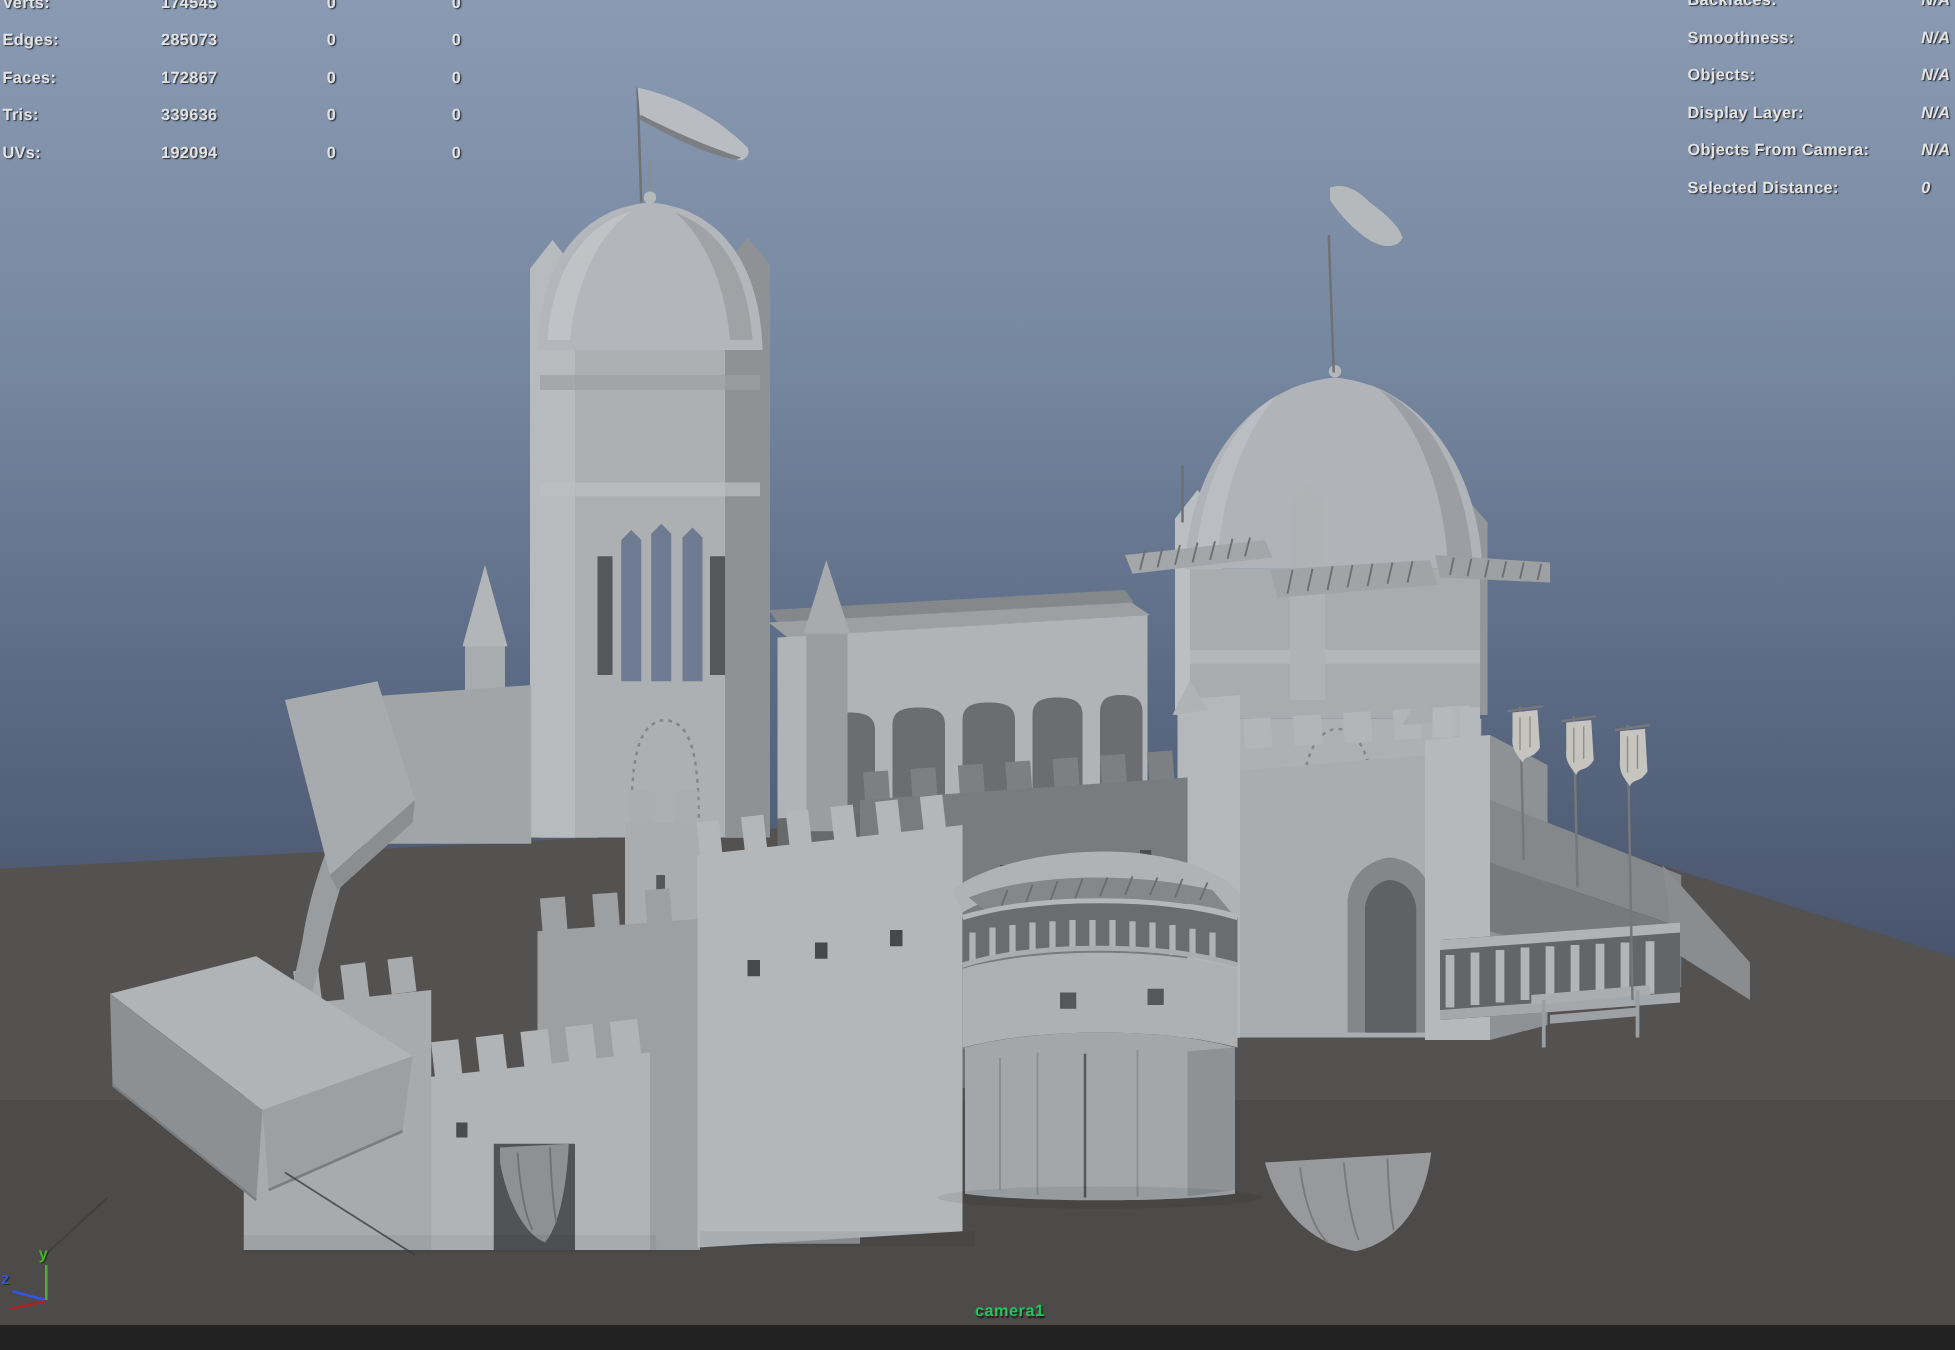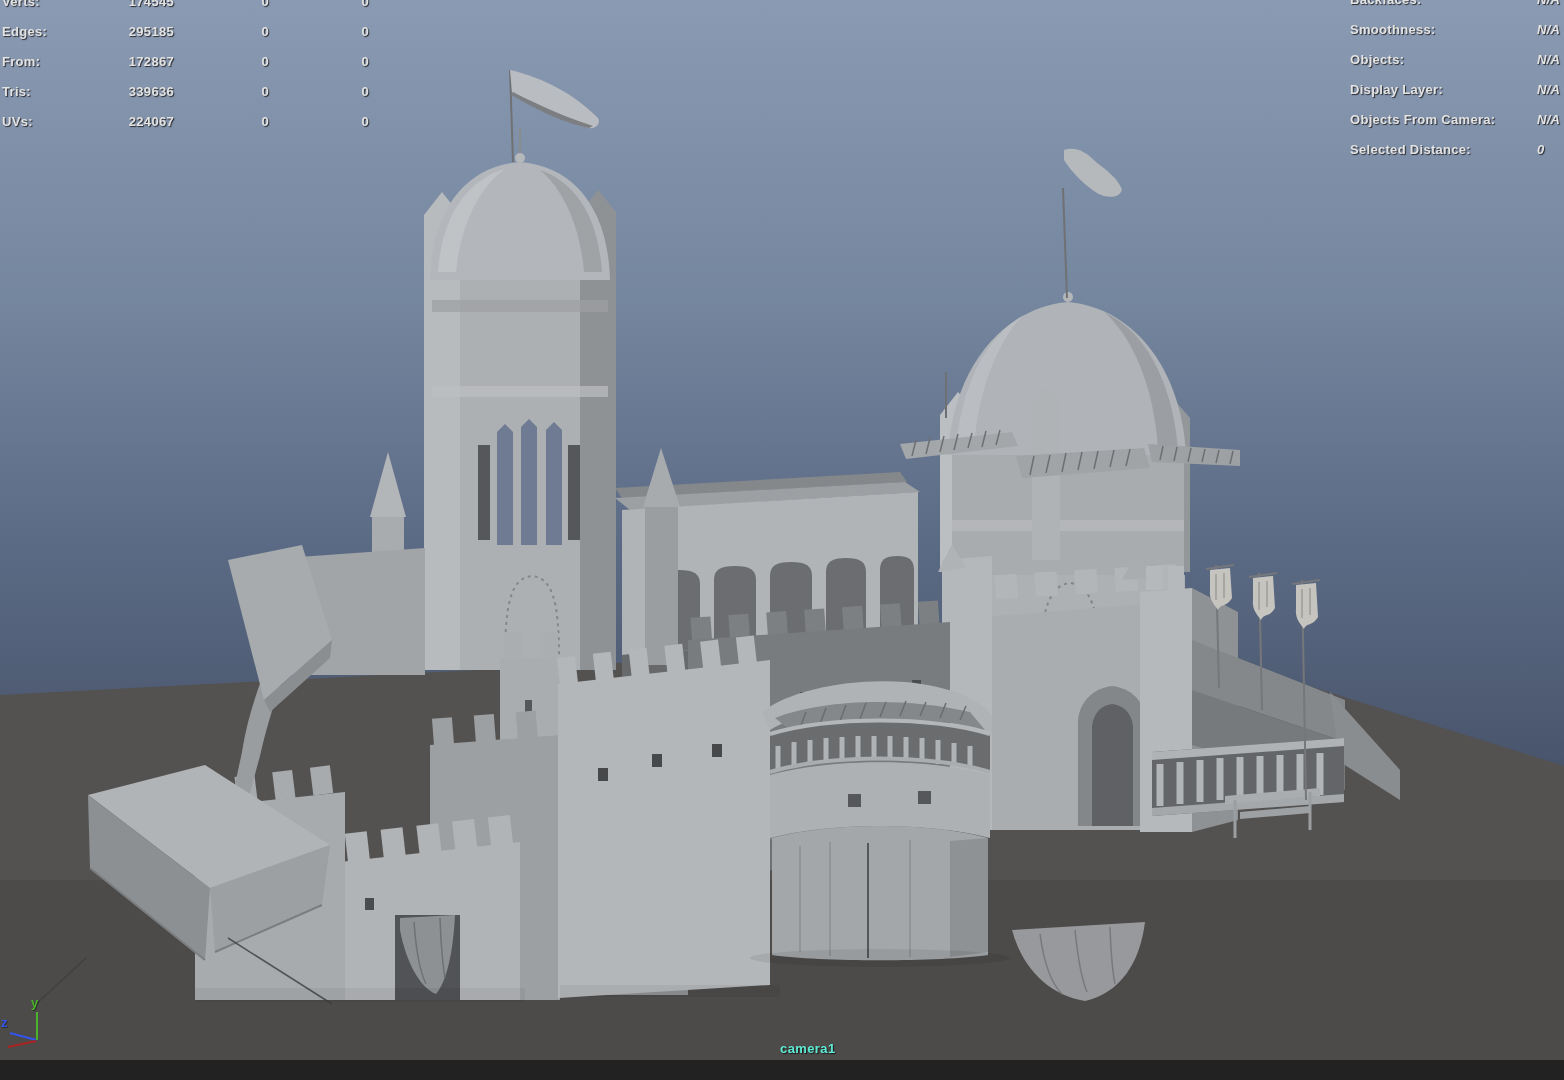--- a/index.html
+++ b/index.html
@@ -14,21 +14,21 @@
   .hud-rowR{position:absolute;left:0;width:240px;height:30px;}
   .lbl{position:absolute;left:0;top:7px;}
   .v1{position:absolute;left:80px;top:7px;width:92px;text-align:right;}
   .v2{position:absolute;left:220px;top:7px;width:47px;text-align:right;}
   .v3{position:absolute;left:320px;top:7px;width:47px;text-align:right;}
   .rlbl{position:absolute;left:17px;top:7px;}
   .rval{position:absolute;left:204px;top:7px;font-style:italic;}
   #hud-left{position:absolute;left:2px;top:-13px;width:420px;height:160px;}
   #hud-right{position:absolute;left:1333px;top:-15px;width:231px;height:180px;}
   #camera-label{position:absolute;left:780px;top:1041px;font-weight:bold;font-size:13px;
-                color:#5eead4;text-shadow:1px 1px 1px rgba(20,20,20,.9);letter-spacing:.4px;}
+                color:#22c55e;text-shadow:1px 1px 1px rgba(20,20,20,.9);letter-spacing:.4px;}
   #bottombar{position:absolute;left:0;top:1068px;width:1564px;height:12px;background:#383838;
              border-top:1px solid #2c2c2c;}
   #bottombar .hl{position:absolute;left:0;top:2px;width:100%;height:2px;background:#7e7e7e;}
   .axis-label{position:absolute;font-weight:bold;font-size:13px;text-shadow:1px 1px 0 rgba(0,0,0,.4);}
 </style>
 </head>
 <body>
 
 <div id="stage">
   <div id="sky"></div>
@@ -280,39 +280,39 @@
 
   <div id="hud-left">
     <div class="hud-row" style="top:0">
       <span class="hud-text lbl">Verts:</span>
       <span class="hud-text v1">174545</span>
       <span class="hud-text v2">0</span>
       <span class="hud-text v3">0</span>
     </div>
     <div class="hud-row" style="top:30px">
       <span class="hud-text lbl">Edges:</span>
-      <span class="hud-text v1">295185</span>
+      <span class="hud-text v1">285073</span>
       <span class="hud-text v2">0</span>
       <span class="hud-text v3">0</span>
     </div>
     <div class="hud-row" style="top:60px">
-      <span class="hud-text lbl">From:</span>
+      <span class="hud-text lbl">Faces:</span>
       <span class="hud-text v1">172867</span>
       <span class="hud-text v2">0</span>
       <span class="hud-text v3">0</span>
     </div>
     <div class="hud-row" style="top:90px">
       <span class="hud-text lbl">Tris:</span>
       <span class="hud-text v1">339636</span>
       <span class="hud-text v2">0</span>
       <span class="hud-text v3">0</span>
     </div>
     <div class="hud-row" style="top:120px">
       <span class="hud-text lbl">UVs:</span>
-      <span class="hud-text v1">224067</span>
+      <span class="hud-text v1">192094</span>
       <span class="hud-text v2">0</span>
       <span class="hud-text v3">0</span>
     </div>
   </div>
 
   <div id="hud-right">
     <div class="hud-rowR" style="top:0">
       <span class="hud-text rlbl">Backfaces:</span>
       <span class="hud-text rval">N/A</span>
     </div>

